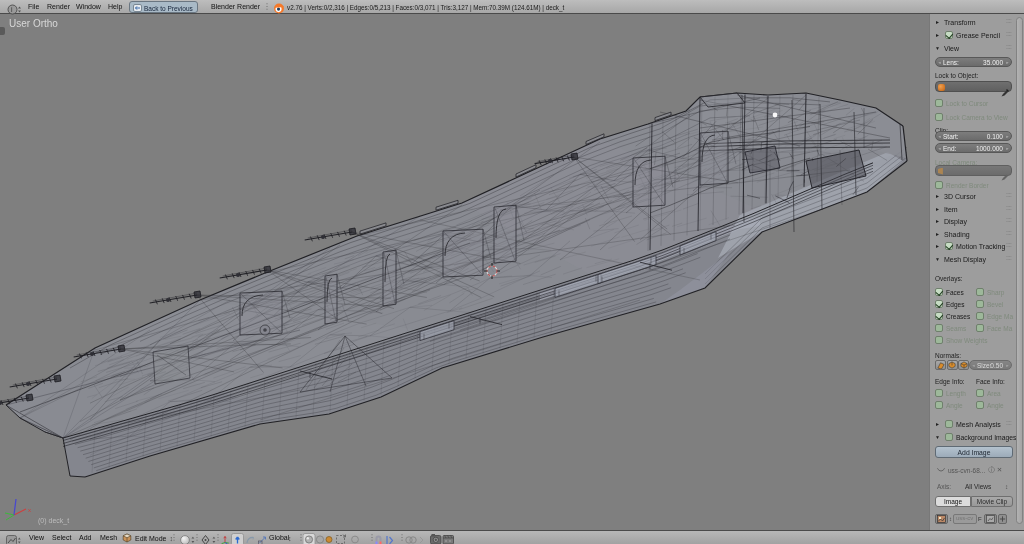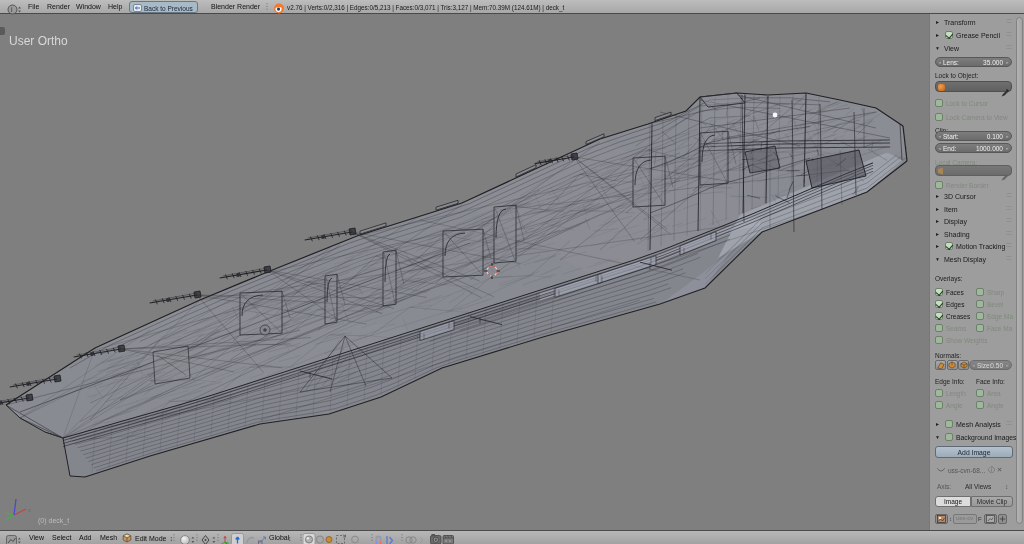--- a/index.html
+++ b/index.html
@@ -7,21 +7,21 @@
 #top{top:0;border-bottom:1px solid #4a4a4a}
 #bot{bottom:0;border-top:1px solid #4a4a4a;background:linear-gradient(#b7b7b7,#a2a2a2)}
 #top span.m,#bot span.mb{position:absolute;top:3px;font-size:7px;color:#111}
 .edico{position:absolute;top:1px}
 #backbtn{position:absolute;left:129px;top:1px;height:12px;padding:1.5px 4px 0 3px;font-size:6.5px;color:#16243a;background:#a9bac7;border:1px solid #6a7681;border-radius:3px}
 .sep{position:absolute;top:2px;font-size:8px;color:#666}
 .stats{position:absolute;top:4px;font-size:6.3px;color:#1a1a1a}
 .combo{position:absolute;top:1.5px;font-size:7px;color:#111}
 .ud{font-size:7px;color:#444}
 .ico{position:absolute;top:0.5px}
-#vptxt{position:absolute;left:9px;top:34px;font-size:12px;color:#d8d8d8;z-index:5}
+#vptxt{position:absolute;left:9px;top:18px;font-size:10px;color:#d8d8d8;z-index:5}
 #lefttab{position:absolute;left:0;top:27px;width:5px;height:8px;background:#5a5a5a;border-radius:0 2px 2px 0;z-index:5}
 #objtxt{position:absolute;left:38px;top:517px;font-size:7px;color:#bcbcbc;z-index:5}
 #panel{position:absolute;right:0;top:14px;width:95px;height:516px;background:#9d9d9d;border-left:1px solid #787878;z-index:20}
 #sbar{position:absolute;right:1px;top:3px;width:7px;height:507px;background:linear-gradient(90deg,#b2b2b2,#a4a4a4);border:1px solid #828282;border-radius:4px}
 .prow{position:absolute;height:12px;white-space:nowrap;display:flex;align-items:center}
 .tri{font-size:5px;color:#222;margin-right:3px;width:6px;display:inline-block}
 .ph{font-size:7px;color:#1a1a1a}
 .dots{position:absolute;left:71px;top:1px;font-size:6.5px;color:#7a7a7a;letter-spacing:-0.5px}
 .lab{font-size:6.5px;color:#1e1e1e}
 .lab.dis{color:#7f8a7c}

